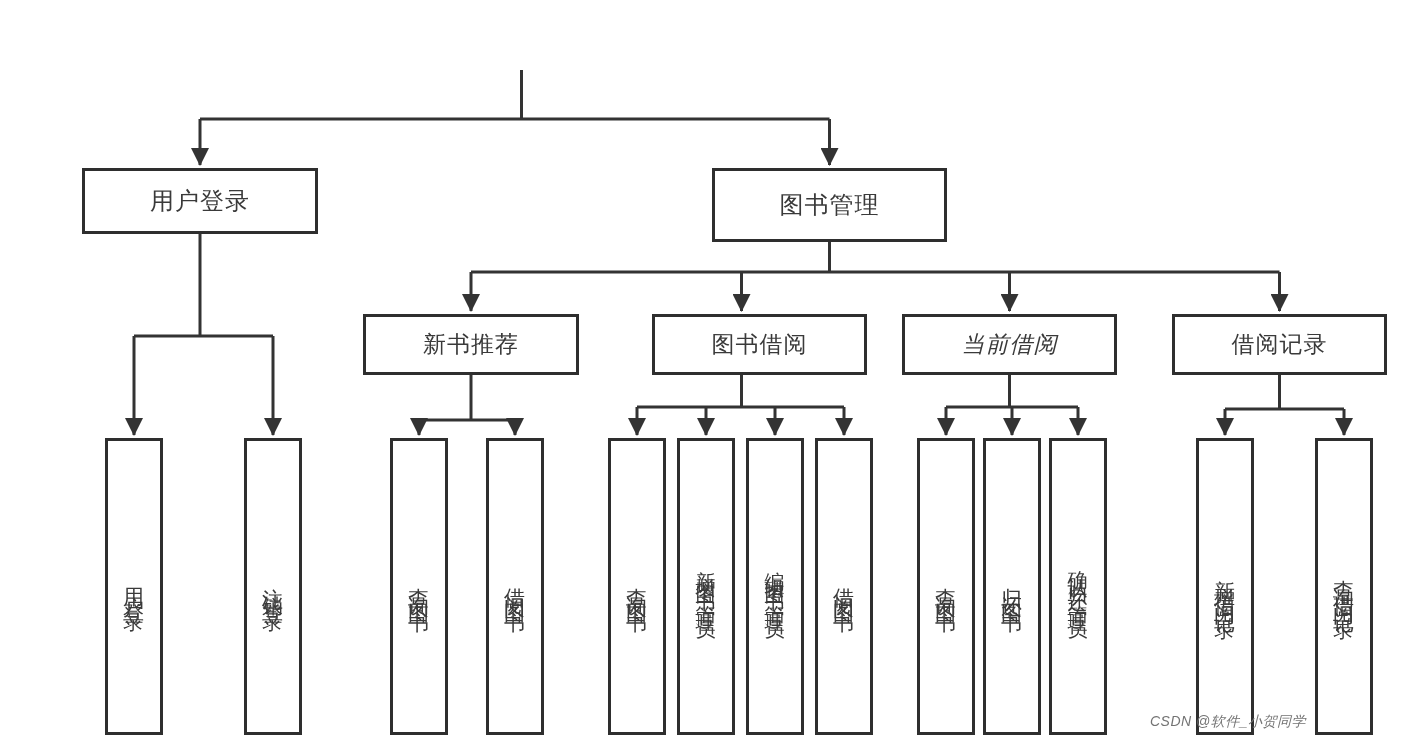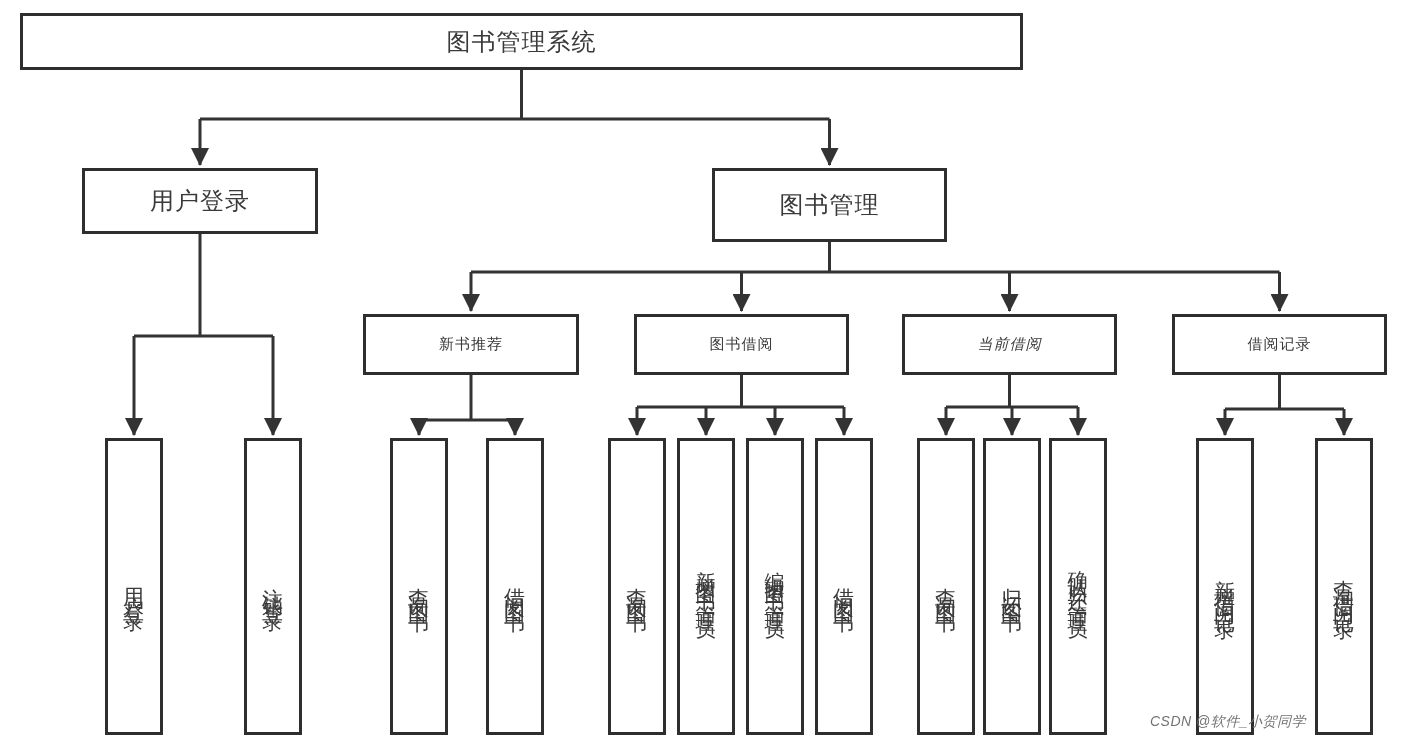--- a/index.html
+++ b/index.html
@@ -32,21 +32,21 @@
     color: #3a3a3a;
     z-index: 2;
   }
   .node-root .label,
   .node-l2 .label {
     font-size: 24px;
     letter-spacing: 1px;
     white-space: nowrap;
   }
   .node-l3 .label {
-    font-size: 15px;
+    font-size: 23px;
     letter-spacing: 1px;
     white-space: nowrap;
   }
   .node-leaf .label {
     writing-mode: vertical-rl;
     text-orientation: mixed;
     font-size: 21px;
     line-height: 1;
     letter-spacing: 8px;
     white-space: nowrap;
@@ -118,35 +118,32 @@
     <line class="wire" x1="946" y1="407" x2="946" y2="435" marker-end="url(#arrow)"></line>
     <line class="wire" x1="1012" y1="407" x2="1012" y2="435" marker-end="url(#arrow)"></line>
     <line class="wire" x1="1078" y1="407" x2="1078" y2="435" marker-end="url(#arrow)"></line>
 
     <path class="wire" d="M1279.5 375 V409"></path>
     <path class="wire" d="M1225 409 H1344"></path>
     <line class="wire" x1="1225" y1="409" x2="1225" y2="435" marker-end="url(#arrow)"></line>
     <line class="wire" x1="1344" y1="409" x2="1344" y2="435" marker-end="url(#arrow)"></line>
   </svg>
 
-  <div class="node node-root" style="left:20px; top:13px; width:1003px; height:57px;">
-    <span class="label">图书管理系统</span>
-  </div>
 
   <div class="node node-l2" style="left:82px; top:168px; width:236px; height:66px;">
     <span class="label">用户登录</span>
   </div>
   <div class="node node-l2" style="left:712px; top:168px; width:235px; height:74px;">
     <span class="label">图书管理</span>
   </div>
 
   <div class="node node-l3" style="left:363px; top:314px; width:216px; height:61px;">
     <span class="label">新书推荐</span>
   </div>
-  <div class="node node-l3" style="left:634px; top:314px; width:215px; height:61px;">
+  <div class="node node-l3" style="left:652px; top:314px; width:215px; height:61px;">
     <span class="label">图书借阅</span>
   </div>
   <div class="node node-l3" style="left:902px; top:314px; width:215px; height:61px;font-style:italic;">
     <span class="label">当前借阅</span>
   </div>
   <div class="node node-l3" style="left:1172px; top:314px; width:215px; height:61px;">
     <span class="label">借阅记录</span>
   </div>
 
   <div class="node node-leaf" style="left:105px; top:438px; width:58px; height:297px;">

